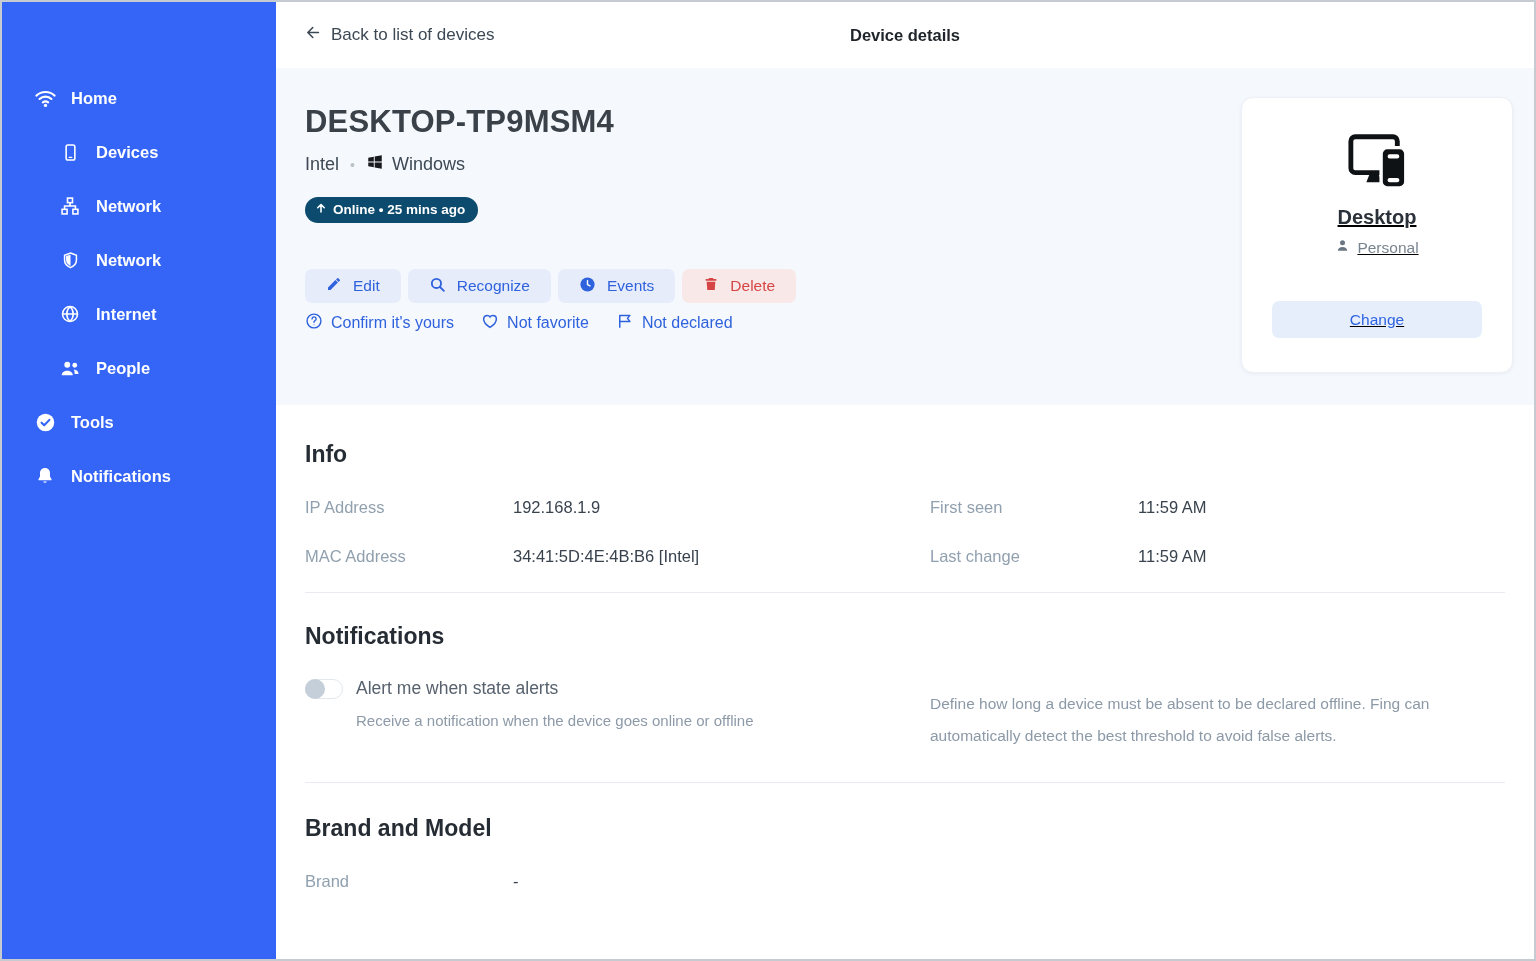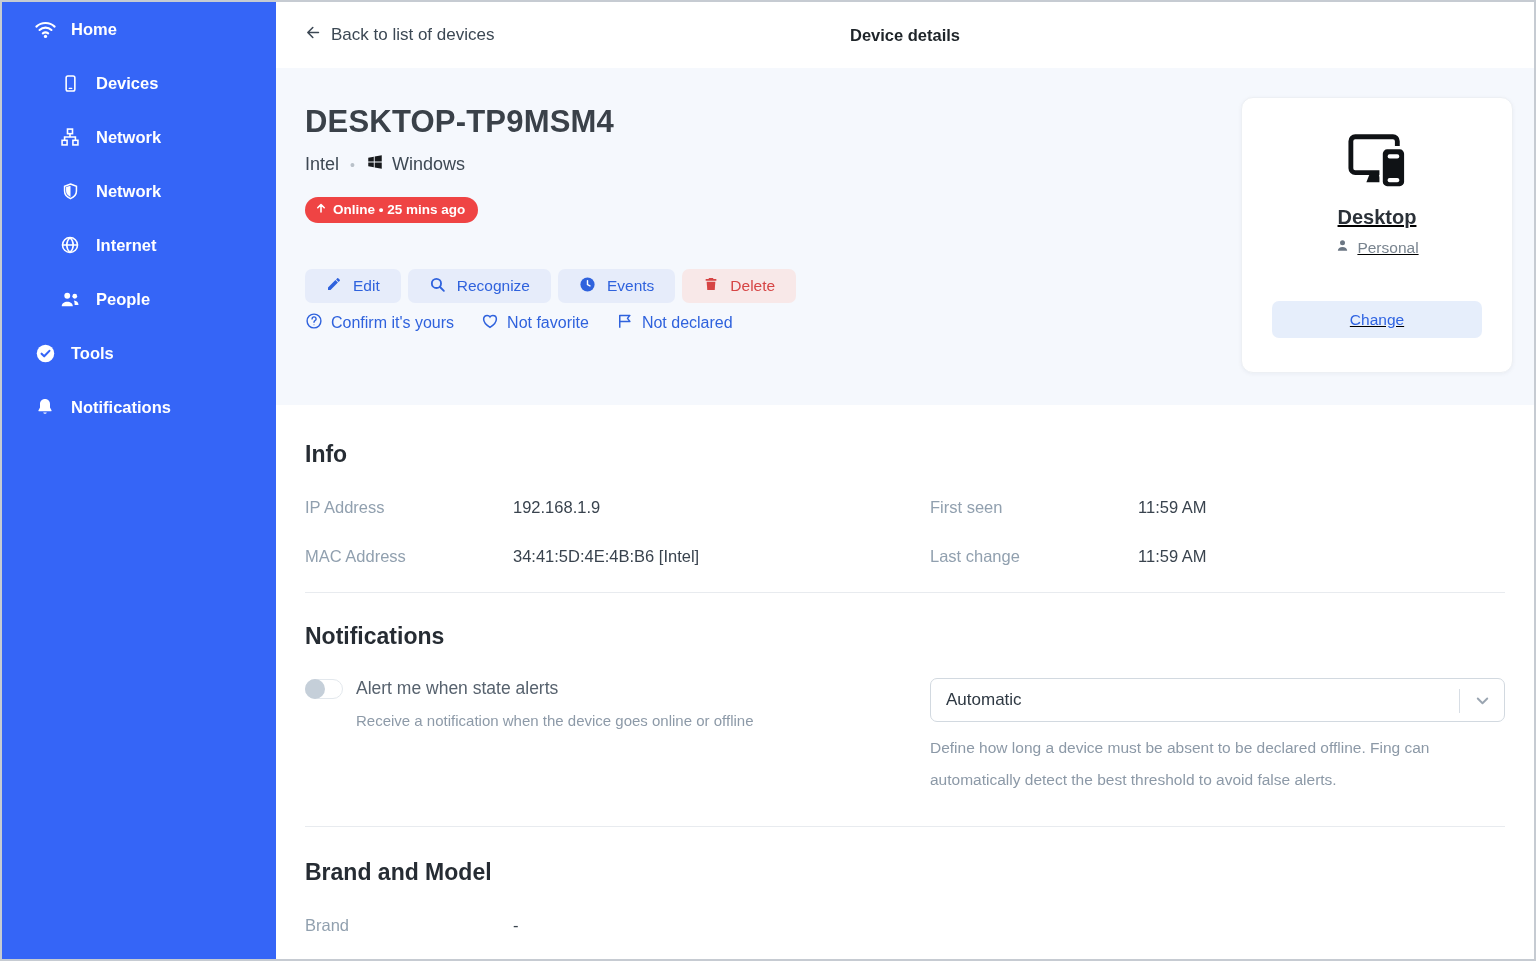--- a/index.html
+++ b/index.html
@@ -1,38 +1,38 @@
 <!DOCTYPE html>
 <html><head>
 <meta charset="utf-8">
 <style>
   * { box-sizing: border-box; }
   html,body { margin:0; padding:0; background:#e9ebee; }
   body { font-family:"Liberation Sans", sans-serif; }
   .app { display:flex; width:1536px; height:961px; border:2px solid #c6cbd2; background:#fff; overflow:hidden; }
 
   
-  .sidebar { width:274px; background:#3565f7; flex-shrink:0; }
+  .sidebar { width:274px; background:#3565f7; flex-shrink:0; padding-top:69px; }
   .nav-item { height:54px; display:flex; align-items:center; gap:14px; padding-left:31px; color:#fff; font-weight:700; font-size:16.5px; cursor:pointer; }
   .nav-item.sub { padding-left:56px; }
   .nav-icon { width:24px; display:flex; justify-content:center; align-items:center; }
 
   
   .main { flex:1; display:flex; flex-direction:column; overflow:hidden; background:#fff; }
   .topbar { height:66px; background:#fff; display:flex; align-items:center; position:relative; flex-shrink:0; }
   .back { display:flex; align-items:center; gap:9px; margin-left:29px; color:#3c4854; font-size:17px; cursor:pointer; text-decoration:none; }
   .topbar-title { position:absolute; left:50%; transform:translateX(-50%); font-weight:700; font-size:16.5px; color:#1e2429; }
 
   
   .hero { background:#f5f8fd; height:337px; position:relative; padding:36px 29px 0; flex-shrink:0; }
   .device-name { margin:0; font-size:31px; font-weight:700; color:#3a4149; letter-spacing:.2px; }
   .meta { display:flex; align-items:center; gap:11px; margin-top:13px; font-size:18px; color:#3e4954; }
   .meta .dot { color:#b9c1c9; font-size:14px; }
   .meta .os { display:flex; align-items:center; gap:8px; }
-  .badge { display:inline-flex; align-items:center; gap:6px; margin-top:21px; background:#ef4444; color:#fff; font-weight:700; font-size:13.5px; padding:5px 13px 6px 10px; border-radius:14px; }
+  .badge { display:inline-flex; align-items:center; gap:6px; margin-top:21px; background:#0c4a6e; color:#fff; font-weight:700; font-size:13.5px; padding:5px 13px 6px 10px; border-radius:14px; }
   .actions { display:flex; gap:7px; margin-top:46px; }
   .btn { display:flex; align-items:center; gap:11px; height:34px; padding:0 21px; border-radius:7px; background:#e6ecfa; color:#2f62dd; font-size:15.5px; border:none; cursor:pointer; font-family:inherit; }
   .btn.delete { background:#f8e8e8; color:#d64545; }
   .quick-links { display:flex; gap:27px; margin-top:9px; }
   .qlink { display:flex; align-items:center; gap:8px; color:#2f62dd; font-size:16px; cursor:pointer; text-decoration:none; }
 
   
   .type-card { position:absolute; top:29px; right:21px; width:272px; height:276px; background:#fff; border:1px solid #edf0f4; border-radius:12px; box-shadow:0 1px 4px rgba(20,40,80,.05); display:flex; flex-direction:column; align-items:center; padding-top:32px;text-decoration:underline; }
   .type-name { font-size:20px; font-weight:700; color:#2b3138; margin-top:12px; }
   .ownership { display:flex; align-items:center; gap:7px; color:#79848f; font-size:15.5px; margin-top:9px; }
@@ -298,29 +298,20 @@
         <div>
           <div class="toggle-row">
             <div class="toggle">
                 <div class="knob"></div>
               </div>
             <span class="toggle-label">Alert me when state alerts</span>
           </div>
           <div class="toggle-desc">Receive a notification when the device goes online or offline</div>
         </div>
         <div>
-          <div class="select">
-            <span>Automatic</span>
-            <span class="sep"></span>
-            <span class="chev">
-              <svg viewBox="0 0 24 24" width="19" height="19" fill="none" stroke="#9aa5b1" stroke-width="2.4" stroke-linecap="round" stroke-linejoin="round">
-                  <path d="M6 9.5l6 6 6-6"></path>
-                </svg>
-            </span>
-          </div>
           <div class="help">Define how long a device must be absent to be declared offline. Fing can automatically detect the best threshold to avoid false alerts.</div>
         </div>
       </div>
       <div class="divider" style="margin-top:30px;"></div>
 
       <h2 class="section-heading" style="margin-top:32px;">Brand and Model</h2>
       <div class="brand-grid">
         <div class="lbl">Brand</div>
         <div class="val">-</div>
       </div>

